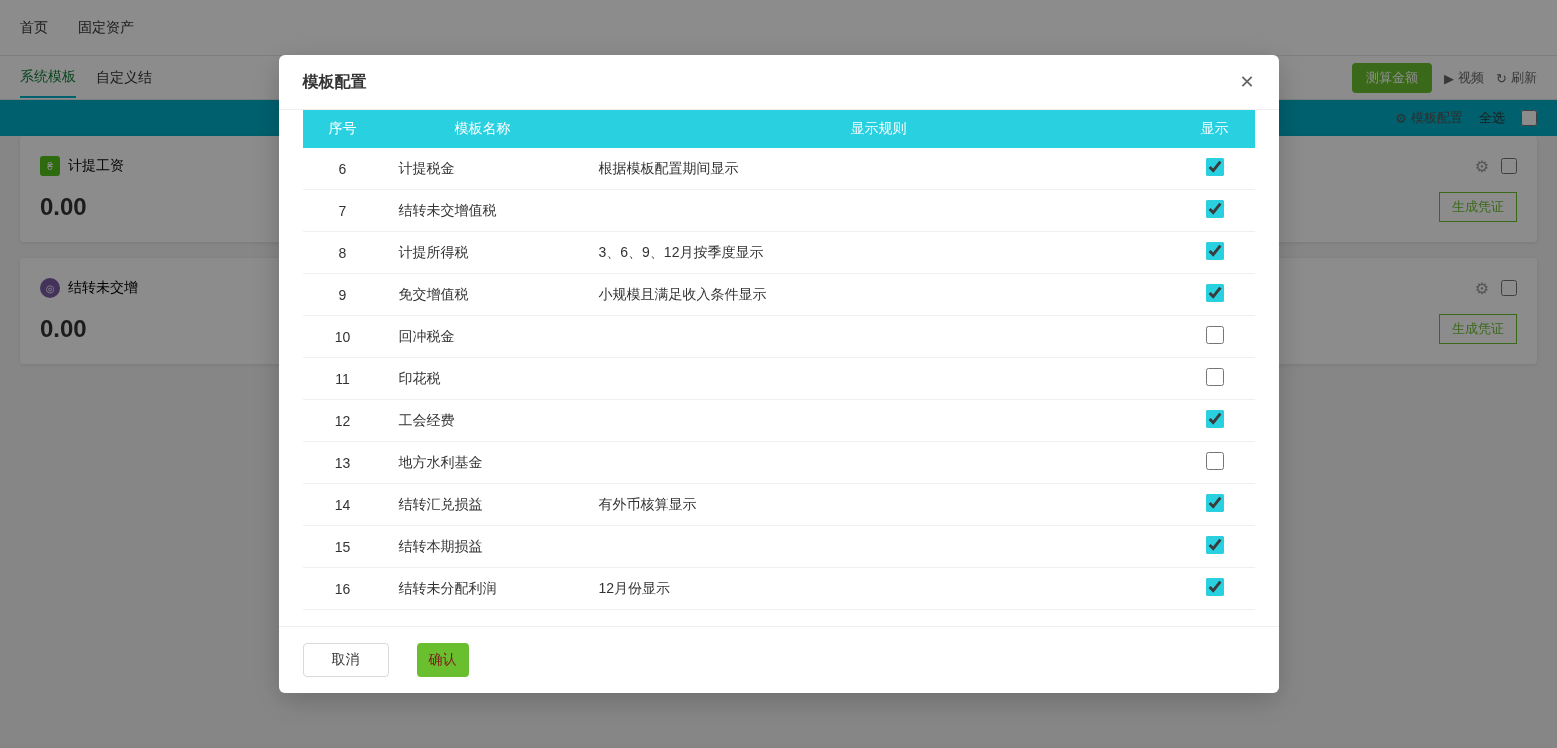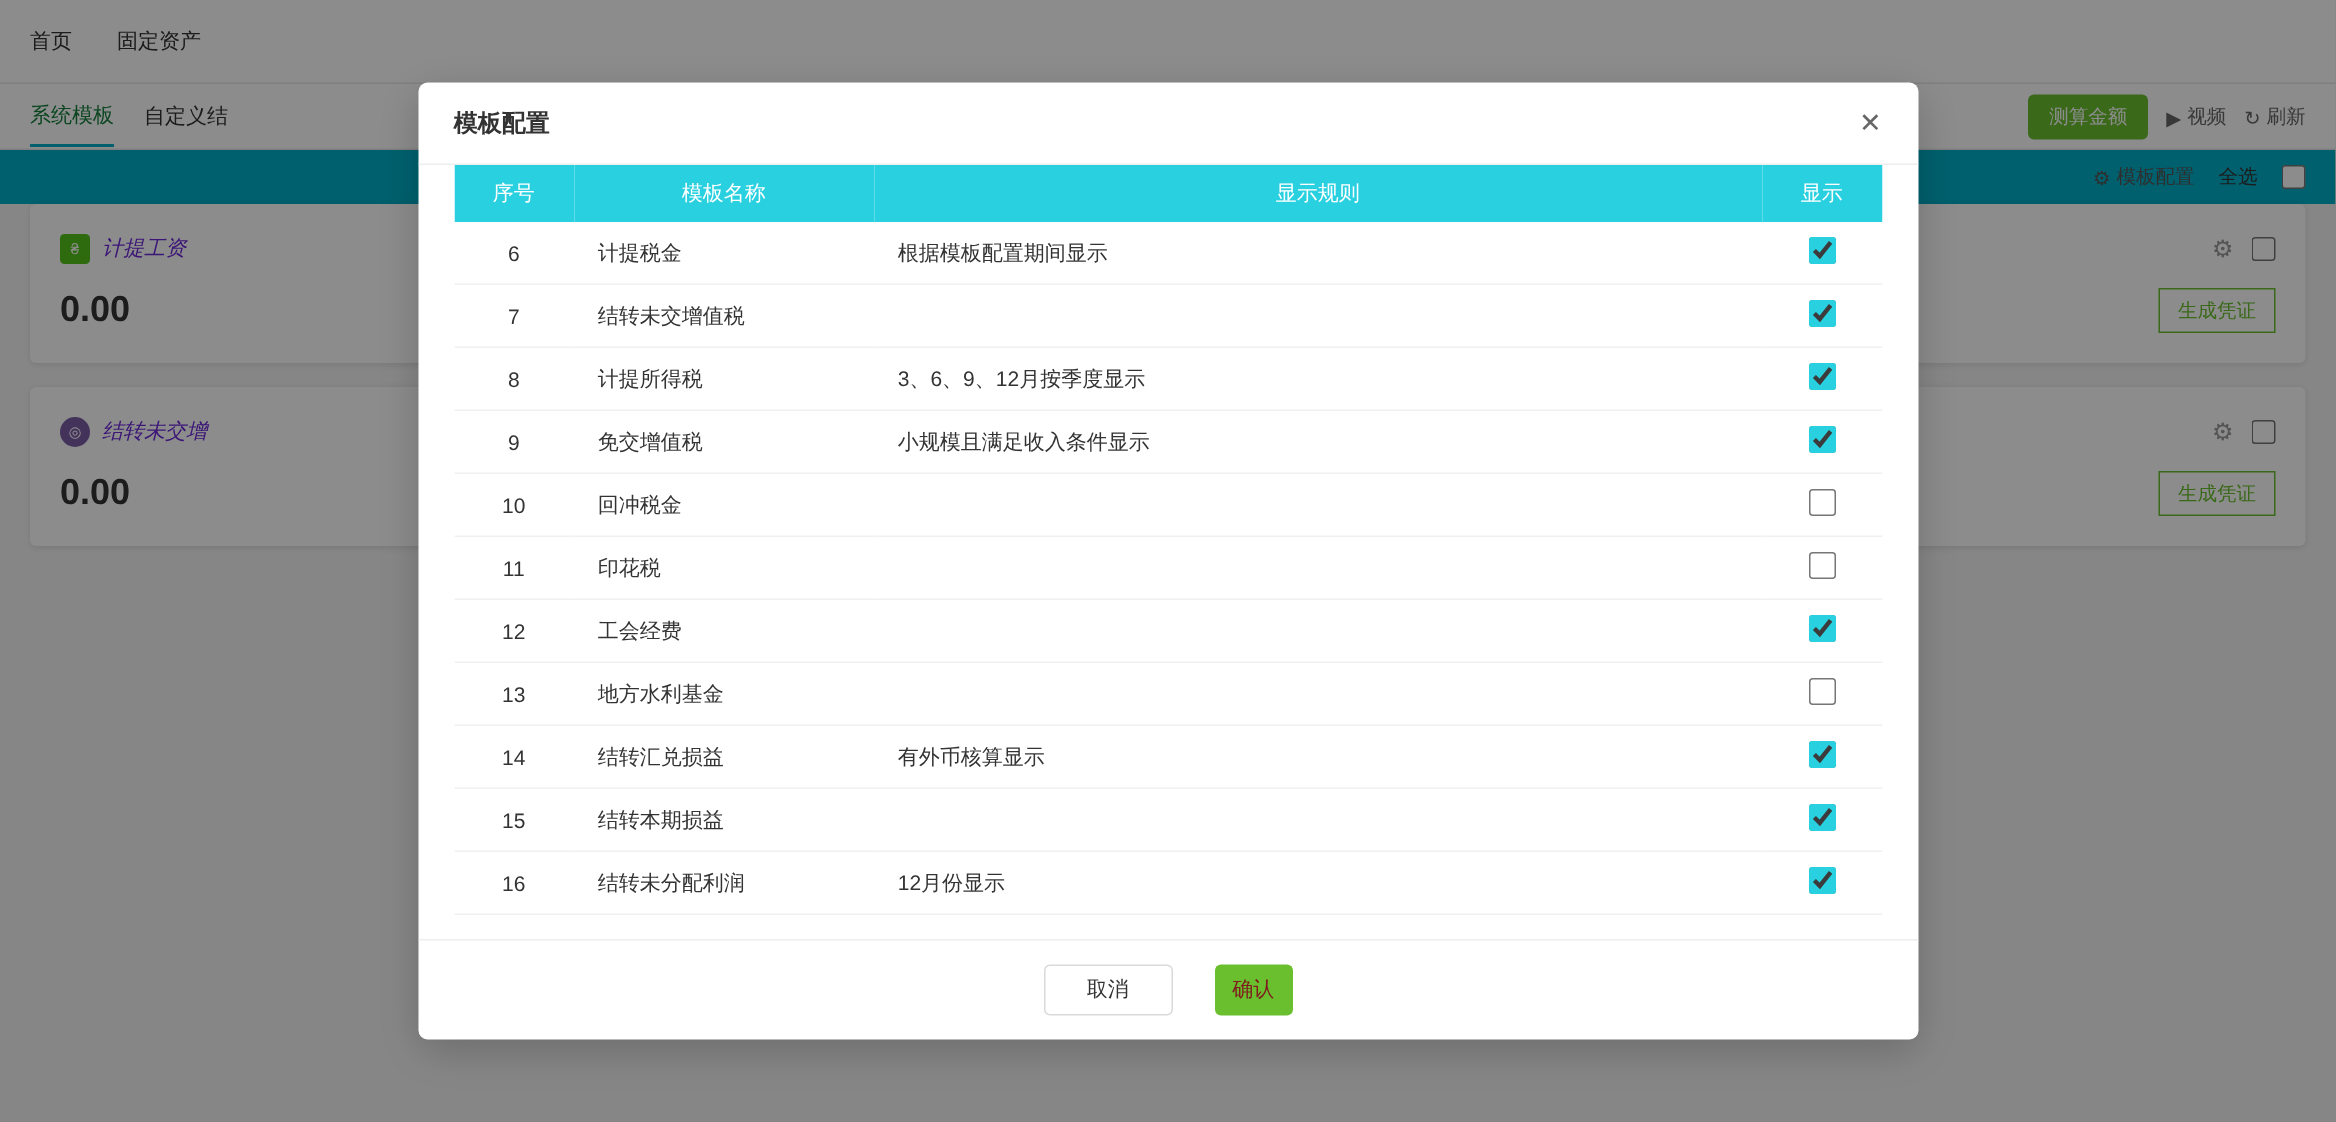--- a/index.html
+++ b/index.html
@@ -170,21 +170,21 @@
       width: 20px;
       height: 20px;
       background: #7b5ea7;
       border-radius: 50%;
       display: flex;
       align-items: center;
       justify-content: center;
       color: #fff;
       font-size: 10px;
     }
-    .card-title { font-size: 14px; color: #6d28d9; font-style: italic; }
+    .card-title { font-size: 14px; color: #000000; }
     .card-amount { font-size: 24px; font-weight: bold; color: #333; }
     .card-right {
       margin-left: auto;
       display: flex;
       align-items: center;
       gap: 12px;
     }
     .gear-btn {
       color: #999;
       cursor: pointer;
@@ -249,21 +249,20 @@
       background: none;
     }
     .dialog-body {
       flex: 1;
       overflow-y: auto;
       padding: 0 24px 16px;
     }
     .dialog-footer {
       padding: 16px 24px;
       display: flex;
-      justify-content: center;
       gap: 28px;
       border-top: 1px solid #eee;
     }
     .btn-cancel {
       border: 1px solid #d9d9d9;
       background: #fff;
       color: #333;
       padding: 7px 28px;
       border-radius: 4px;
       cursor: pointer;

